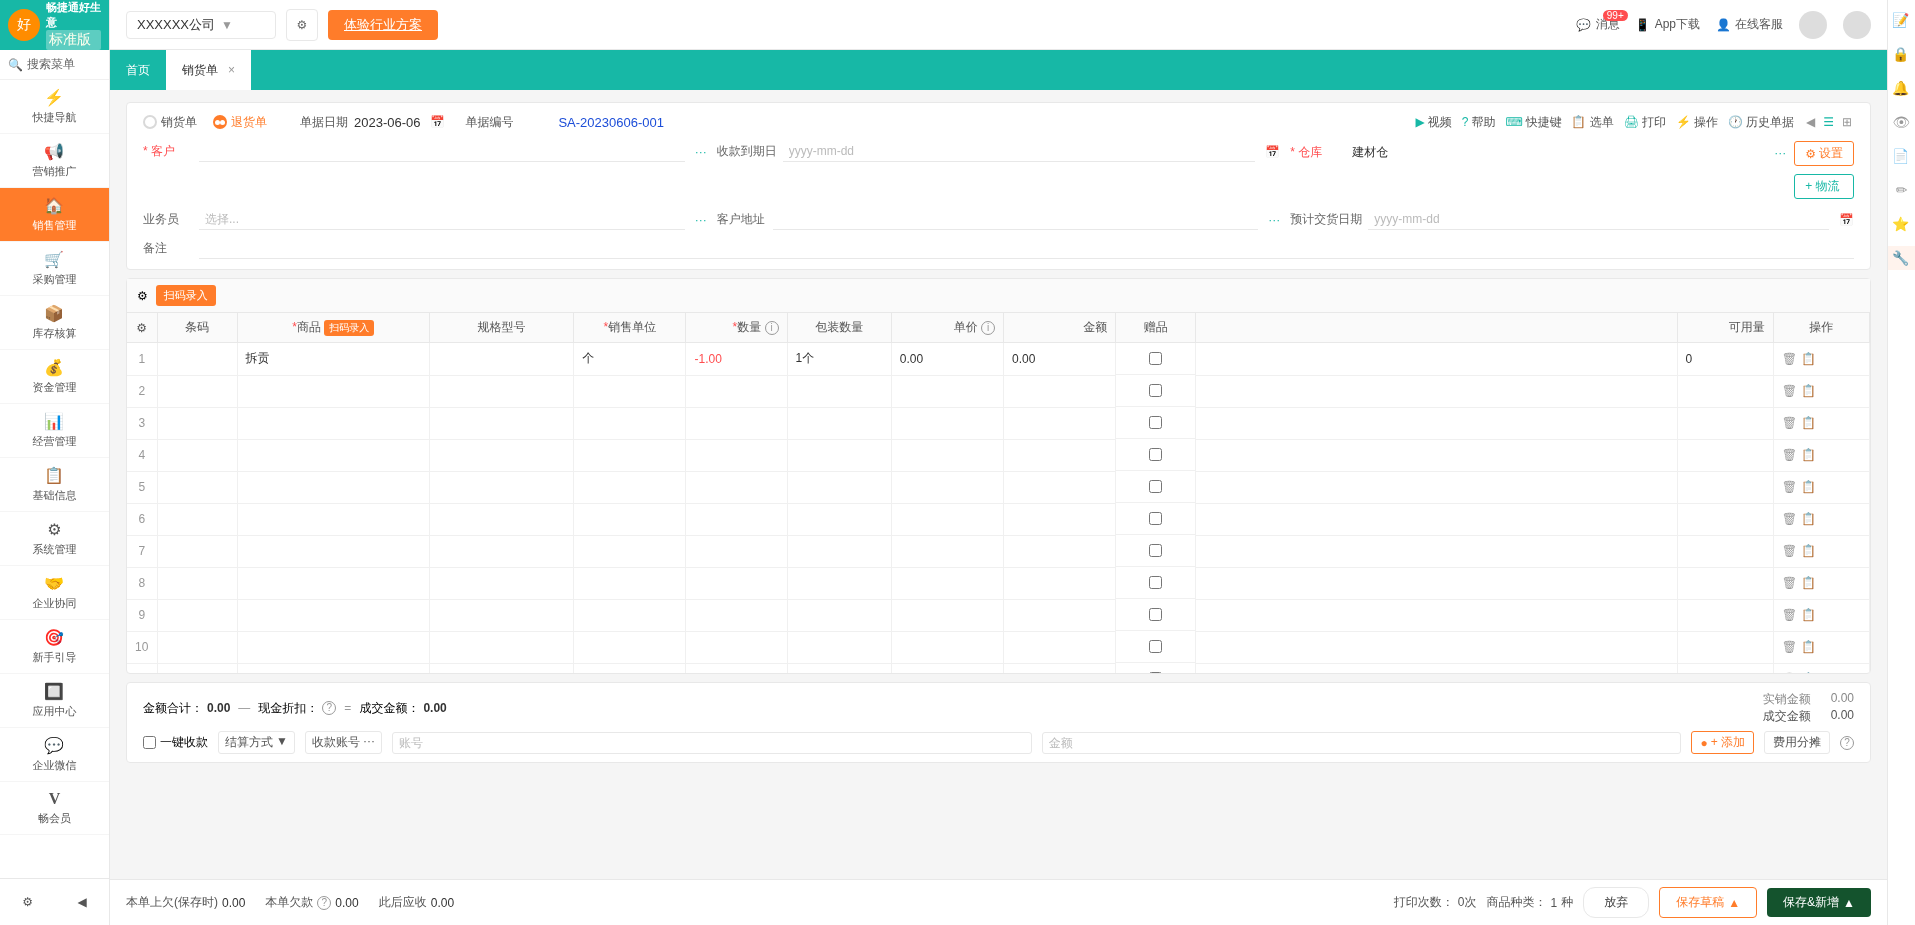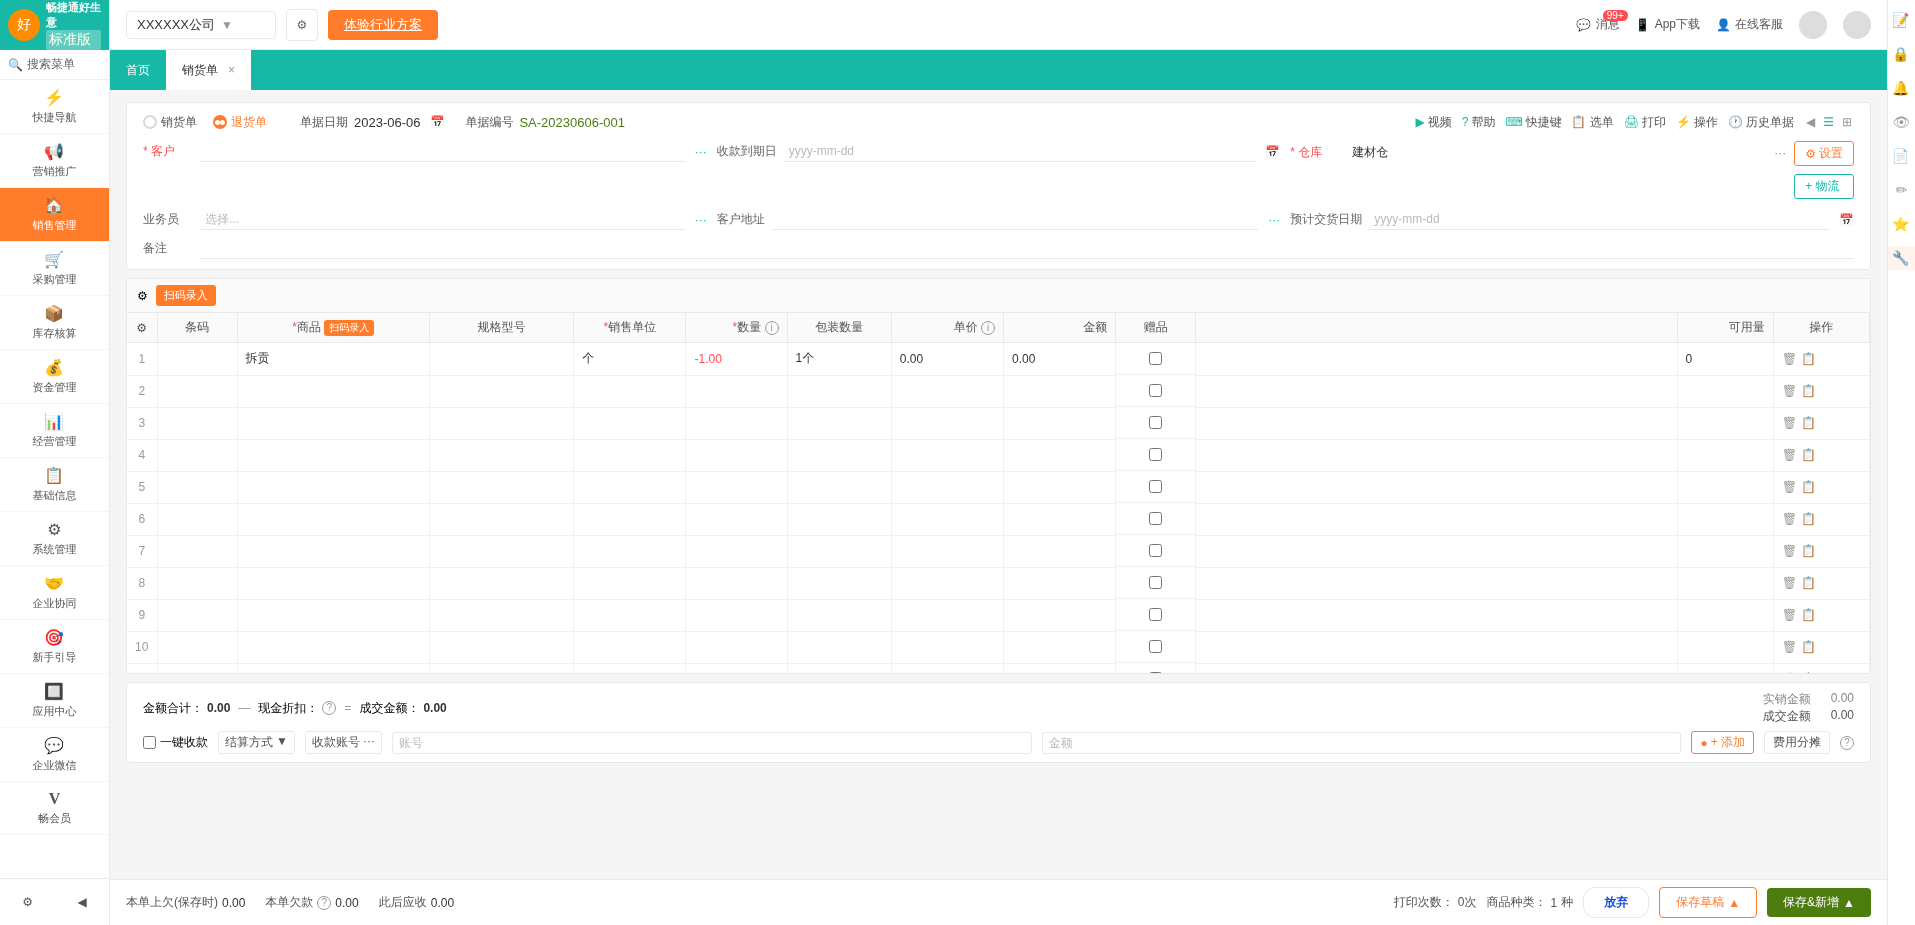--- a/index.html
+++ b/index.html
@@ -48,21 +48,21 @@
     .form-header-top { display: flex; align-items: center; gap: 20px; margin-bottom: 10px; }
     .radio-group { display: flex; align-items: center; gap: 16px; }
     .radio-item { display: flex; align-items: center; gap: 4px; cursor: pointer; color: #555; }
     .radio-item.active .radio-circle { background: #ff7c2a; border-color: #ff7c2a; }
     .radio-circle { width: 14px; height: 14px; border-radius: 50%; border: 2px solid #d9d9d9; background: #fff; display: flex; align-items: center; justify-content: center; }
     .radio-circle.checked { border-color: #ff7c2a; background: #ff7c2a; }
     .radio-circle.checked::after { content: ''; width: 5px; height: 5px; background: #fff; border-radius: 50%; }
     .date-field { display: flex; align-items: center; gap: 6px; color: #555; margin-left: 13px; }
     .date-value { font-size: 13px; color: #333; }
     .bill-no { display: flex; align-items: center; gap: 6px; color: #555; }
-    .bill-no-value { font-size: 13px; color: #4d7c0f; }
+    .bill-no-value { font-size: 13px; color: #1d4ed8; margin-left: 39px; }
     .header-toolbar { margin-left: auto; display: flex; align-items: center; gap: 10px; }
     .toolbar-item { display: flex; align-items: center; gap: 3px; color: #555; cursor: pointer; font-size: 12px; }
     .toolbar-item .icon { color: #17b8a6; }
     .form-row { display: flex; align-items: center; gap: 6px; }
     .form-label { color: #666; white-space: nowrap; min-width: 50px; }
     .form-input { flex: 1; border: none; border-bottom: 1px solid #e8e8e8; padding: 3px 6px; outline: none; color: #333; background: transparent; }
     .form-input::placeholder { color: #bbb; }
     .form-dots { color: #17b8a6; cursor: pointer; margin-left: 4px; }
     .calendar-icon { color: #bbb; cursor: pointer; margin-left: 4px; }
 
@@ -87,23 +87,23 @@
     .one-click-pay { display: flex; align-items: center; gap: 4px; cursor: pointer; }
     .select-box { border: 1px solid #e8e8e8; border-radius: 3px; padding: 2px 6px; color: #555; cursor: pointer; display: flex; gap: 3px; }
     .add-btn { background: #fff; border: 1px solid #ff7c2a; color: #ff7c2a; border-radius: 3px; padding: 2px 8px; cursor: pointer; display: flex; align-items: center; gap: 3px; }
     .expense-split-btn { background: #fff; border: 1px solid #e8e8e8; border-radius: 3px; padding: 2px 8px; cursor: pointer; color: #555; }
 
     
     .status-bar { height: 46px; background: #fff; border-top: 1px solid #e8e8e8; display: flex; align-items: center; padding: 0 16px; gap: 20px; }
     .status-item { display: flex; align-items: center; gap: 4px; color: #555; }
     .status-value { color: #333; }
     .status-bar-right { margin-left: auto; display: flex; align-items: center; gap: 10px; }
-    .discard-btn { border: 1px solid #e8e8e8; background: #fff; border-radius: 12px; padding: 6px 20px; cursor: pointer; color: #1d4ed8; font-weight: bold; }
+    .discard-btn { border: 1px solid #e8e8e8; background: #fff; border-radius: 12px; padding: 6px 20px; cursor: pointer; color: #404040; }
     .save-draft-btn { border: 1px solid #ff7c2a; background: #fff; color: #ff7c2a; border-radius: 4px; padding: 6px 16px; cursor: pointer; display: flex; align-items: center; gap: 4px; }
-    .save-new-btn { background: #4d7c0f; color: #fff; border: none; border-radius: 4px; padding: 6px 16px; cursor: pointer; display: flex; align-items: center; gap: 4px; }
+    .save-new-btn { background: #14532d; color: #fff; border: none; border-radius: 4px; padding: 6px 16px; cursor: pointer; display: flex; align-items: center; gap: 4px; }
 
     
     .right-panel { width: 28px; background: #fff; border-left: 1px solid #e8e8e8; display: flex; flex-direction: column; align-items: center; padding: 8px 0; gap: 10px; }
     .right-panel-icon { width: 24px; height: 24px; display: flex; align-items: center; justify-content: center; cursor: pointer; color: #999; font-size: 14px; }
     .right-panel-icon.active { color: #ff7c2a; }
     .view-icons { display: flex; gap: 4px; }
     .view-icon { cursor: pointer; color: #999; padding: 2px; }
     .view-icon.active { color: #17b8a6; }
 
     .info-icon { display: inline-block; width: 14px; height: 14px; border-radius: 50%; border: 1px solid #999; color: #999; text-align: center; line-height: 12px; font-size: 10px; cursor: pointer; }

